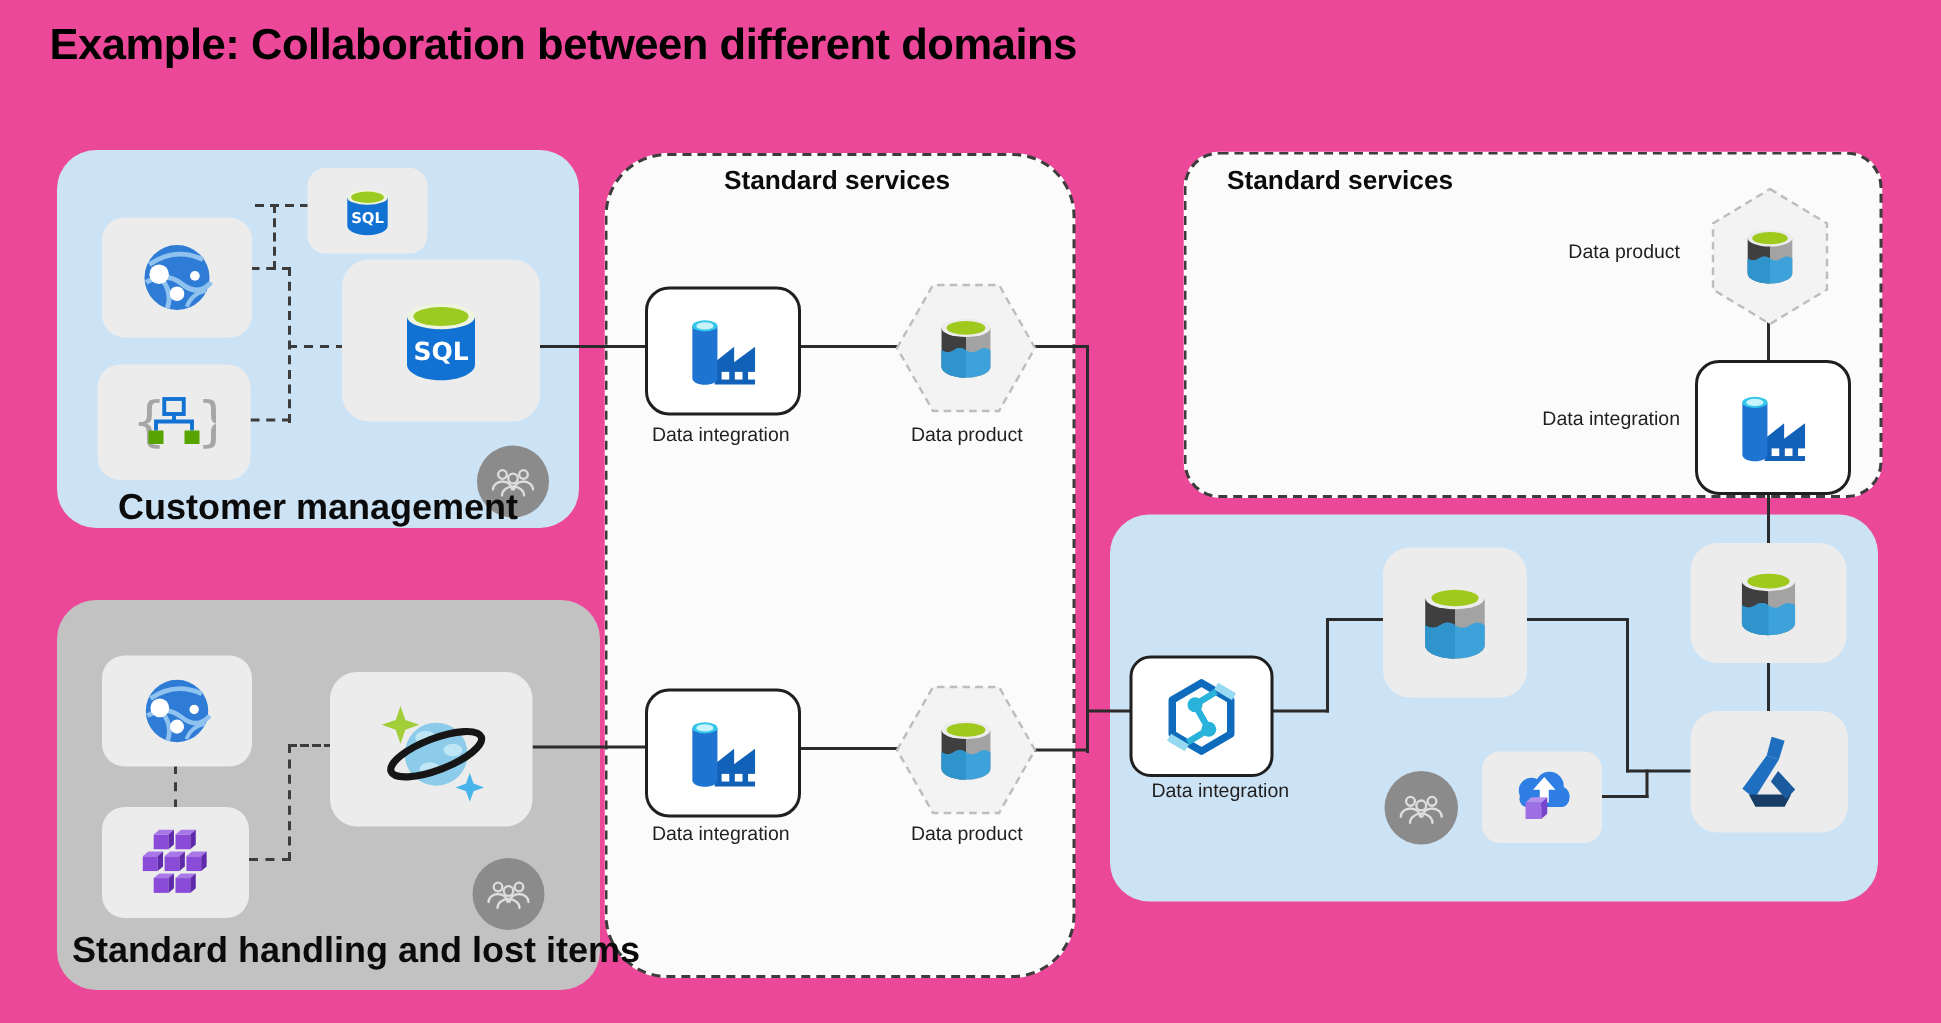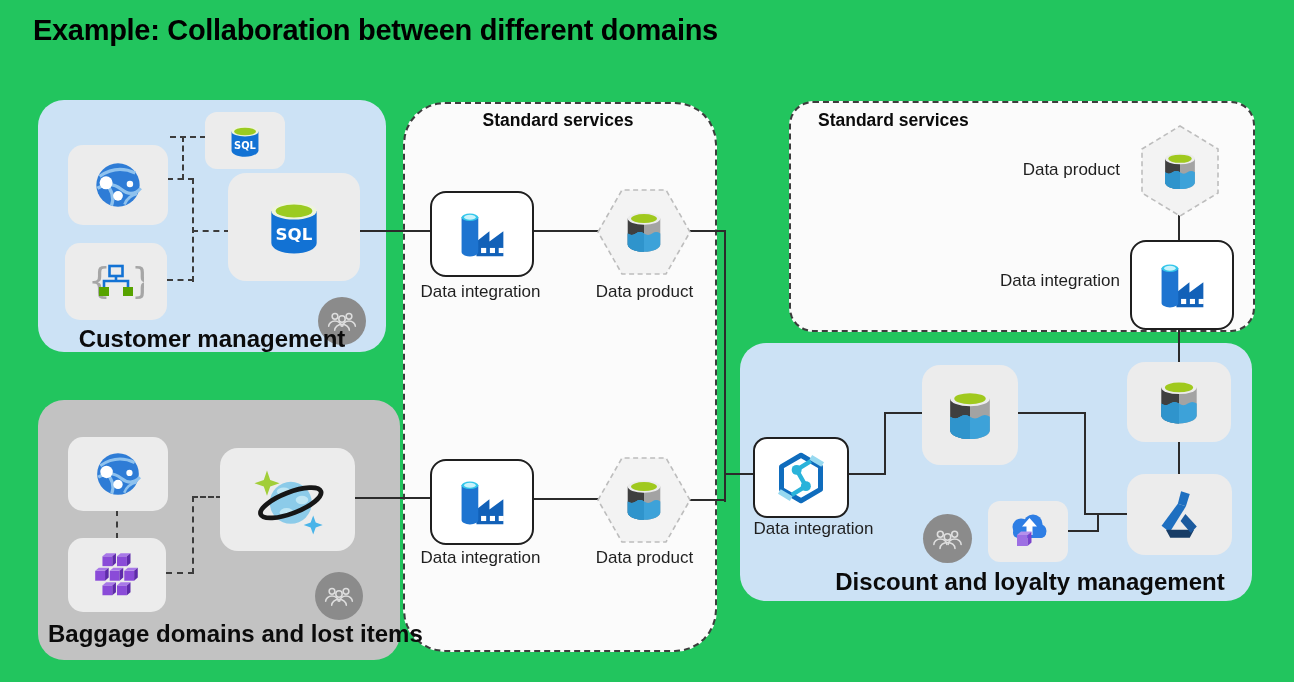--- a/index.html
+++ b/index.html
@@ -1,32 +1,32 @@
 <!DOCTYPE html>
 <html><head>
 <meta charset="utf-8">
 <style>
   html,body{margin:0;padding:0;background:#fff;}
-  #canvas{position:relative;width:1294px;height:682px;background:#22c55e;overflow:hidden;
+  #canvas{position:relative;width:1294px;height:682px;background:#ec4899;overflow:hidden;
           font-family:"Liberation Sans","DejaVu Sans",sans-serif;color:#111;}
   .pageTitle{position:absolute;left:33px;top:14px;font-size:29px;font-weight:700;color:#000;letter-spacing:-0.3px;}
   .domain{position:absolute;border-radius:26px;}
   .domain.blue{background:#cce2f5;}
   .domain.gray{background:#c2c2c2;}
   .dashedbox{position:absolute;background:#fbfbfb;border:2px dashed #3c3c3c;}
   .tile{position:absolute;background:#ececec;border-radius:15px;display:flex;align-items:center;justify-content:center;}
   .node{position:absolute;background:#ffffff;border:2px solid #1f1f1f;border-radius:16px;display:flex;align-items:center;justify-content:center;}
   .hex{position:absolute;}
   .hexIcon{position:absolute;display:flex;align-items:center;justify-content:center;}
   .circle{position:absolute;background:#8b8b8b;border-radius:50%;display:flex;align-items:center;justify-content:center;}
   .lineh{position:absolute;height:0;border-top:2px solid #2b2b2b;}
   .linev{position:absolute;width:0;border-left:2px solid #2b2b2b;}
   .lineh.dash{border-top:2px dashed #3c3c3c;}
   .linev.dash{border-left:2px dashed #3c3c3c;}
-  .lbl{position:absolute;color:#1f1f1f;font-size:17px;text-align:center;white-space:nowrap;}
+  .lbl{position:absolute;color:#1f1f1f;font-size:13px;text-align:center;white-space:nowrap;}
   .lbl.right{text-align:right;}
   .lbl.bold{font-weight:700;font-size:24px;color:#0b0b0b;}
   .svcTitle{position:absolute;font-weight:700;font-size:17.5px;color:#0b0b0b;white-space:nowrap;}
   .svcTitle.center{text-align:center;}
 </style>
 </head>
 <body>
 
 <svg width="0" height="0" style="position:absolute">
   <defs>
@@ -240,21 +240,21 @@
   <div class="tile" style="left:220px;top:448px;width:135px;height:103px;border-radius:18px;">
     <svg width="80" height="70">
         <use href="#sym-cosmos"></use>
       </svg>
   </div>
   <div class="circle" style="left:315px;top:572px;width:48px;height:48px;">
     <svg width="32" height="30">
         <use href="#sym-people"></use>
       </svg>
   </div>
-  <div class="lbl bold" style="left:48px;top:620px;width:342px;">Baggage domains and lost items</div>
+  <div class="lbl bold" style="left:48px;top:620px;width:342px;">Standard handling and lost items</div>
 
   <div class="svcTitle center" style="left:403px;top:110px;width:310px;">Standard services</div>
 
   <div class="node" style="left:430px;top:191px;width:100px;height:82px;">
     <svg width="60" height="52">
         <use href="#sym-factory"></use>
       </svg>
   </div>
   <div class="lbl" style="left:398px;top:282px;width:165px;">Data integration</div>
 
@@ -335,15 +335,14 @@
   <div class="tile" style="left:988px;top:501px;width:80px;height:61px;border-radius:12px;">
     <svg width="48" height="44">
         <use href="#sym-cloudup"></use>
       </svg>
   </div>
   <div class="circle" style="left:923px;top:514px;width:49px;height:49px;">
     <svg width="33" height="30">
         <use href="#sym-people"></use>
       </svg>
   </div>
-  <div class="lbl bold" style="left:800px;top:568px;width:460px;">Discount and loyalty management</div>
 
 </div>
 
 </body></html>

